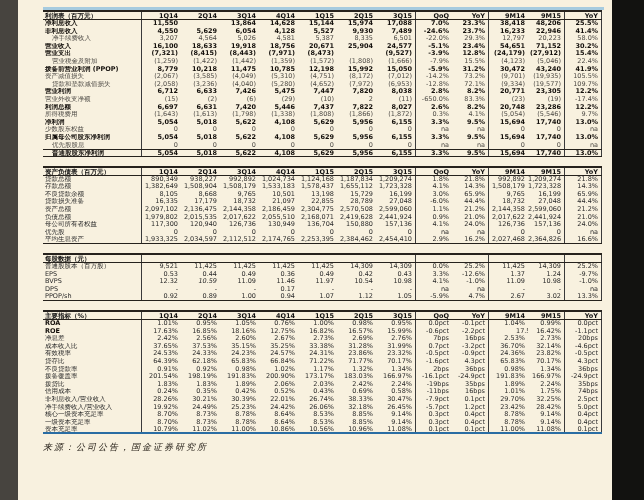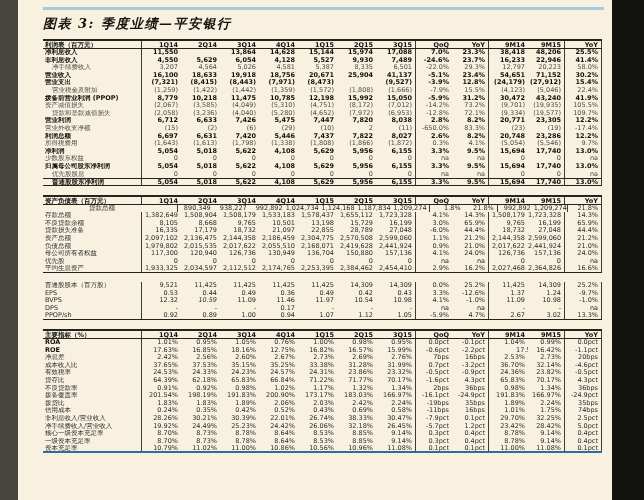--- a/index.html
+++ b/index.html
@@ -42,21 +42,20 @@
   }
 </style>
 </head>
 <body style="background: rgb(248, 241, 223);">
 
 <div class="edge left" style="background: rgb(71, 68, 63);"></div>
 <div class="edge right" style="background: rgb(18, 18, 16);"></div>
 
 <div class="content">
   <div class="accent-line" style="background: rgb(166, 203, 223);"></div>
-  <div class="fig-title">图表 3: 季度业绩—平安银行</div>
   <div class="tbl" id="table-root">
       <div class="section">
         <div class="row hdr">
           <span class="cell label" style="width: 98px;">利润表（百万元）</span>
           <span class="cell v1" style="width: 40px;">1Q14</span>
           <span class="cell" style="width: 39px;">2Q14</span>
           <span class="cell" style="width: 39px;">3Q14</span>
           <span class="cell" style="width: 39px;">4Q14</span>
           <span class="cell" style="width: 39px;">1Q15</span>
           <span class="cell" style="width: 39px;">2Q15</span>
@@ -113,21 +112,21 @@
           <span class="cell vend" style="width: 38px;">58.0%</span>
         </div>
         <div class="row bold">
           <span class="cell label" style="width: 98px;">营业收入</span>
           <span class="cell v1" style="width: 40px;">16,100</span>
           <span class="cell" style="width: 39px;">18,633</span>
           <span class="cell" style="width: 39px;">19,918</span>
           <span class="cell" style="width: 39px;">18,756</span>
           <span class="cell" style="width: 39px;">20,671</span>
           <span class="cell" style="width: 39px;">25,904</span>
-          <span class="cell" style="width: 39px;">41,137</span>
+          <span class="cell" style="width: 39px;">24,577</span>
           <span class="cell v1" style="width: 37px;">-5.1%</span>
           <span class="cell" style="width: 36px;">23.4%</span>
           <span class="cell v1" style="width: 40px;">54,651</span>
           <span class="cell" style="width: 36px;">71,152</span>
           <span class="cell vend" style="width: 38px;">30.2%</span>
         </div>
         <div class="row bold">
           <span class="cell label" style="width: 98px;">营业支出</span>
           <span class="cell v1" style="width: 40px;">(7,321)</span>
           <span class="cell" style="width: 39px;">(8,415)</span>
@@ -348,21 +347,21 @@
           <span class="cell" style="width: 39px;">1Q15</span>
           <span class="cell" style="width: 39px;">2Q15</span>
           <span class="cell" style="width: 39px;">3Q15</span>
           <span class="cell v1" style="width: 37px;">QoQ</span>
           <span class="cell" style="width: 36px;">YoY</span>
           <span class="cell v1" style="width: 40px;">9M14</span>
           <span class="cell" style="width: 36px;">9M15</span>
           <span class="cell vend" style="width: 38px;">YoY</span>
         </div>
         <div class="row">
-          <span class="cell label" style="width: 98px; margin-left: 44px;">贷款总额</span>
+          <span class="cell label" style="width: 98px;">贷款总额</span>
           <span class="cell v1" style="width: 40px;">890,349</span>
           <span class="cell" style="width: 39px;">938,227</span>
           <span class="cell" style="width: 39px;">992,892</span>
           <span class="cell" style="width: 39px;">1,024,734</span>
           <span class="cell" style="width: 39px;">1,124,168</span>
           <span class="cell" style="width: 39px;">1,187,834</span>
           <span class="cell" style="width: 39px;">1,209,274</span>
           <span class="cell v1" style="width: 37px;">1.8%</span>
           <span class="cell" style="width: 36px;">21.8%</span>
           <span class="cell v1" style="width: 40px;">992,892</span>
@@ -484,20 +483,35 @@
           <span class="cell" style="width: 39px;">2,384,462</span>
           <span class="cell" style="width: 39px;">2,454,410</span>
           <span class="cell v1" style="width: 37px;">2.9%</span>
           <span class="cell" style="width: 36px;">16.2%</span>
           <span class="cell v1" style="width: 40px;">2,027,468</span>
           <span class="cell" style="width: 36px;">2,364,826</span>
           <span class="cell vend" style="width: 38px;">16.6%</span>
         </div>
       </div>
       <div class="section">
+        <div class="row hdr">
+          <span class="cell label" style="width: 98px;">每股数据（元）</span>
+          <span class="cell v1" style="width: 40px;"></span>
+          <span class="cell" style="width: 39px;"></span>
+          <span class="cell" style="width: 39px;"></span>
+          <span class="cell" style="width: 39px;"></span>
+          <span class="cell" style="width: 39px;"></span>
+          <span class="cell" style="width: 39px;"></span>
+          <span class="cell" style="width: 39px;"></span>
+          <span class="cell v1" style="width: 37px;"></span>
+          <span class="cell" style="width: 36px;"></span>
+          <span class="cell v1" style="width: 40px;"></span>
+          <span class="cell" style="width: 36px;"></span>
+          <span class="cell vend" style="width: 38px;"></span>
+        </div>
         <div class="row">
           <span class="cell label" style="width: 98px;">普通股股本（百万股）</span>
           <span class="cell v1" style="width: 40px;">9,521</span>
           <span class="cell" style="width: 39px;">11,425</span>
           <span class="cell" style="width: 39px;">11,425</span>
           <span class="cell" style="width: 39px;">11,425</span>
           <span class="cell" style="width: 39px;">11,425</span>
           <span class="cell" style="width: 39px;">14,309</span>
           <span class="cell" style="width: 39px;">14,309</span>
           <span class="cell v1" style="width: 37px;">0.0%</span>
@@ -803,13 +817,14 @@
           <span class="cell" style="width: 39px;">10.96%</span>
           <span class="cell" style="width: 39px;">11.08%</span>
           <span class="cell v1" style="width: 37px;">0.1pct</span>
           <span class="cell" style="width: 36px;">0.1pct</span>
           <span class="cell v1" style="width: 40px;">11.00%</span>
           <span class="cell" style="width: 36px;">11.08%</span>
           <span class="cell vend" style="width: 38px;">0.1pct</span>
         </div>
       </div>
     </div>
+  <div class="source-note">来源：公司公告，国金证券研究所</div>
 </div>
 
 </body></html>

